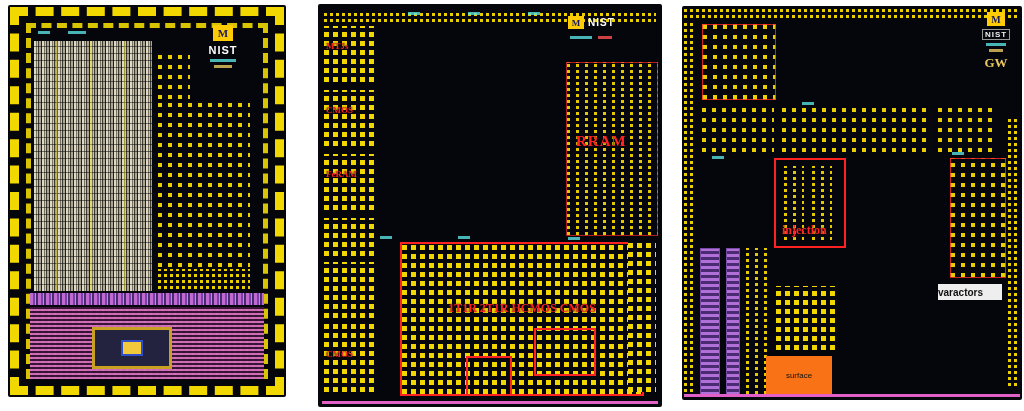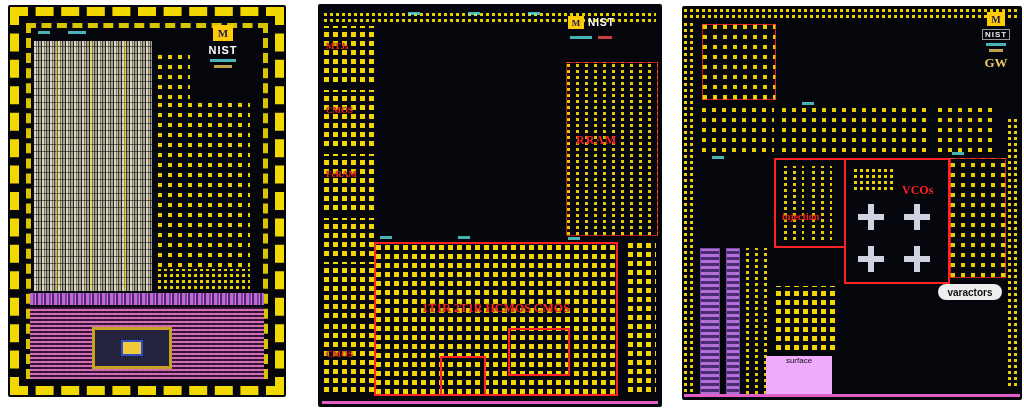--- a/index.html
+++ b/index.html
@@ -56,22 +56,22 @@
   .gw{color:#e8c860;font-family:"Liberation Serif",serif;font-weight:bold;}
   .logo-col{display:flex;flex-direction:column;align-items:center;gap:3px;z-index:6;}
   .logo-row{display:flex;flex-direction:row;align-items:center;gap:4px;z-index:6;}
 
   .indsq{position:absolute;border:3px solid #ecd600;background:rgba(10,10,20,.4);}
   .indsq .dot{position:absolute;left:50%;top:50%;width:6px;height:6px;margin:-3px;background:#ecd600;}
   .cross{position:absolute;width:26px;height:26px;}
   .cross::before{content:"";position:absolute;left:0;top:10px;width:100%;height:6px;background:#cfd0e0;}
   .cross::after{content:"";position:absolute;left:10px;top:0;width:6px;height:100%;background:#cfd0e0;}
   .whitelab{position:absolute;background:#eeeeee;color:#111;font-weight:bold;
-            display:flex;align-items:center;justify-content:center;z-index:6;border-radius:8px;}
-  .pinkblock{position:absolute;background:#f0abfc;color:#111;display:flex;align-items:flex-start;
+            display:flex;align-items:center;z-index:6;border-radius:0;}
+  .pinkblock{position:absolute;background:#f97316;color:#111;display:flex;align-items:center;
              justify-content:center;text-align:center;z-index:5;}
   .magline{position:absolute;background:#e060c8;height:3px;z-index:2;}
   .innerchip{position:absolute;border:3px solid #caa020;background:#23233f;}
   .innerchip .core{position:absolute;left:50%;top:50%;width:18px;height:12px;margin:-6px -9px;
                    background:#f2c83c;box-shadow:0 0 0 2px #3050c8;}
 </style>
 </head>
 <body>
 
 <div class="fig">
@@ -131,23 +131,23 @@
         <span>M</span>
       </div>
       <div class="nistlab" style="font-size:10px;">
         <span>NIST</span>
       </div>
     </div>
     <div class="cy" style="left:252px;top:32px;width:22px;"></div>
     <div class="cy" style="left:280px;top:32px;width:14px;background:#ff5050;"></div>
 
     <div class="abs dotcols" style="left:248px;top:58px;width:90px;height:172px;border:1px solid rgba(255,40,40,.7);"></div>
-    <span class="rlab" style="left:258px;top:130px;font-size:12px;letter-spacing:1px;">RRAM</span>
-
-    <div class="abs pads" style="left:56px;top:238px;width:240px;height:150px;border:2px solid #ff2222;">
+    <span class="rlab" style="left:258px;top:130px;font-size:15px;letter-spacing:1px;">RRAM</span>
+
+    <div class="abs pads" style="left:82px;top:238px;width:240px;height:150px;border:2px solid #ff2222;">
       <div class="rbox" style="left:132px;top:84px;width:58px;height:44px;"></div>
       <div class="rbox" style="left:64px;top:112px;width:42px;height:36px;"></div>
       <span class="rlab" style="left:0;top:58px;width:100%;text-align:center;font-size:12px;">1T1R 2T1R HCMOS CMOS</span>
     </div>
     <div class="abs pads" style="left:310px;top:238px;width:28px;height:150px;"></div>
 
     <div class="cy" style="left:90px;top:8px;"></div>
     <div class="cy" style="left:150px;top:8px;"></div>
     <div class="cy" style="left:210px;top:8px;"></div>
     <div class="cy" style="left:62px;top:232px;"></div>
@@ -181,31 +181,23 @@
     <div class="abs pads-sparse rthin" style="left:20px;top:18px;width:72px;height:74px;"></div>
     <div class="abs pads-sparse" style="left:20px;top:98px;width:72px;height:48px;"></div>
     <div class="abs pads-sparse" style="left:100px;top:102px;width:84px;height:44px;"></div>
     <div class="abs pads-sparse" style="left:190px;top:102px;width:60px;height:44px;"></div>
     <div class="abs pads-sparse" style="left:256px;top:102px;width:60px;height:44px;"></div>
 
 
     <div class="abs" style="left:92px;top:152px;width:68px;height:86px;border:2px solid #ff2222;">
       <div class="abs dotcols" style="left:8px;top:6px;width:20px;height:74px;"></div>
       <div class="abs dotcols" style="left:36px;top:6px;width:20px;height:74px;"></div>
-      <span class="rlab" style="left:6px;top:52px;font-size:10px;">injection</span>
-    </div>
-
-    <div class="abs" style="left:162px;top:152px;width:102px;height:122px;border:2px solid #ff2222;">
-      <div class="abs pads-tiny" style="left:8px;top:8px;width:40px;height:22px;"></div>
-      <span class="rlab" style="left:56px;top:24px;font-size:12px;">VCOs</span>
-      <div class="cross" style="left:12px;top:44px;"></div>
-      <div class="cross" style="left:58px;top:44px;"></div>
-      <div class="cross" style="left:12px;top:86px;"></div>
-      <div class="cross" style="left:58px;top:86px;"></div>
-    </div>
+      <span class="rlab" style="left:6px;top:64px;font-size:12px;">injection</span>
+    </div>
+
 
     <div class="abs pads-sparse rthin" style="left:268px;top:152px;width:54px;height:118px;"></div>
 
     <div class="whitelab" style="left:256px;top:278px;width:64px;height:16px;font-size:10px;">
       <span>varactors</span>
     </div>
 
     <div class="abs tower" style="left:18px;top:242px;width:18px;height:146px;"></div>
     <div class="abs tower" style="left:44px;top:242px;width:12px;height:146px;"></div>
     <div class="abs dotcols" style="left:64px;top:242px;width:22px;height:146px;"></div>

